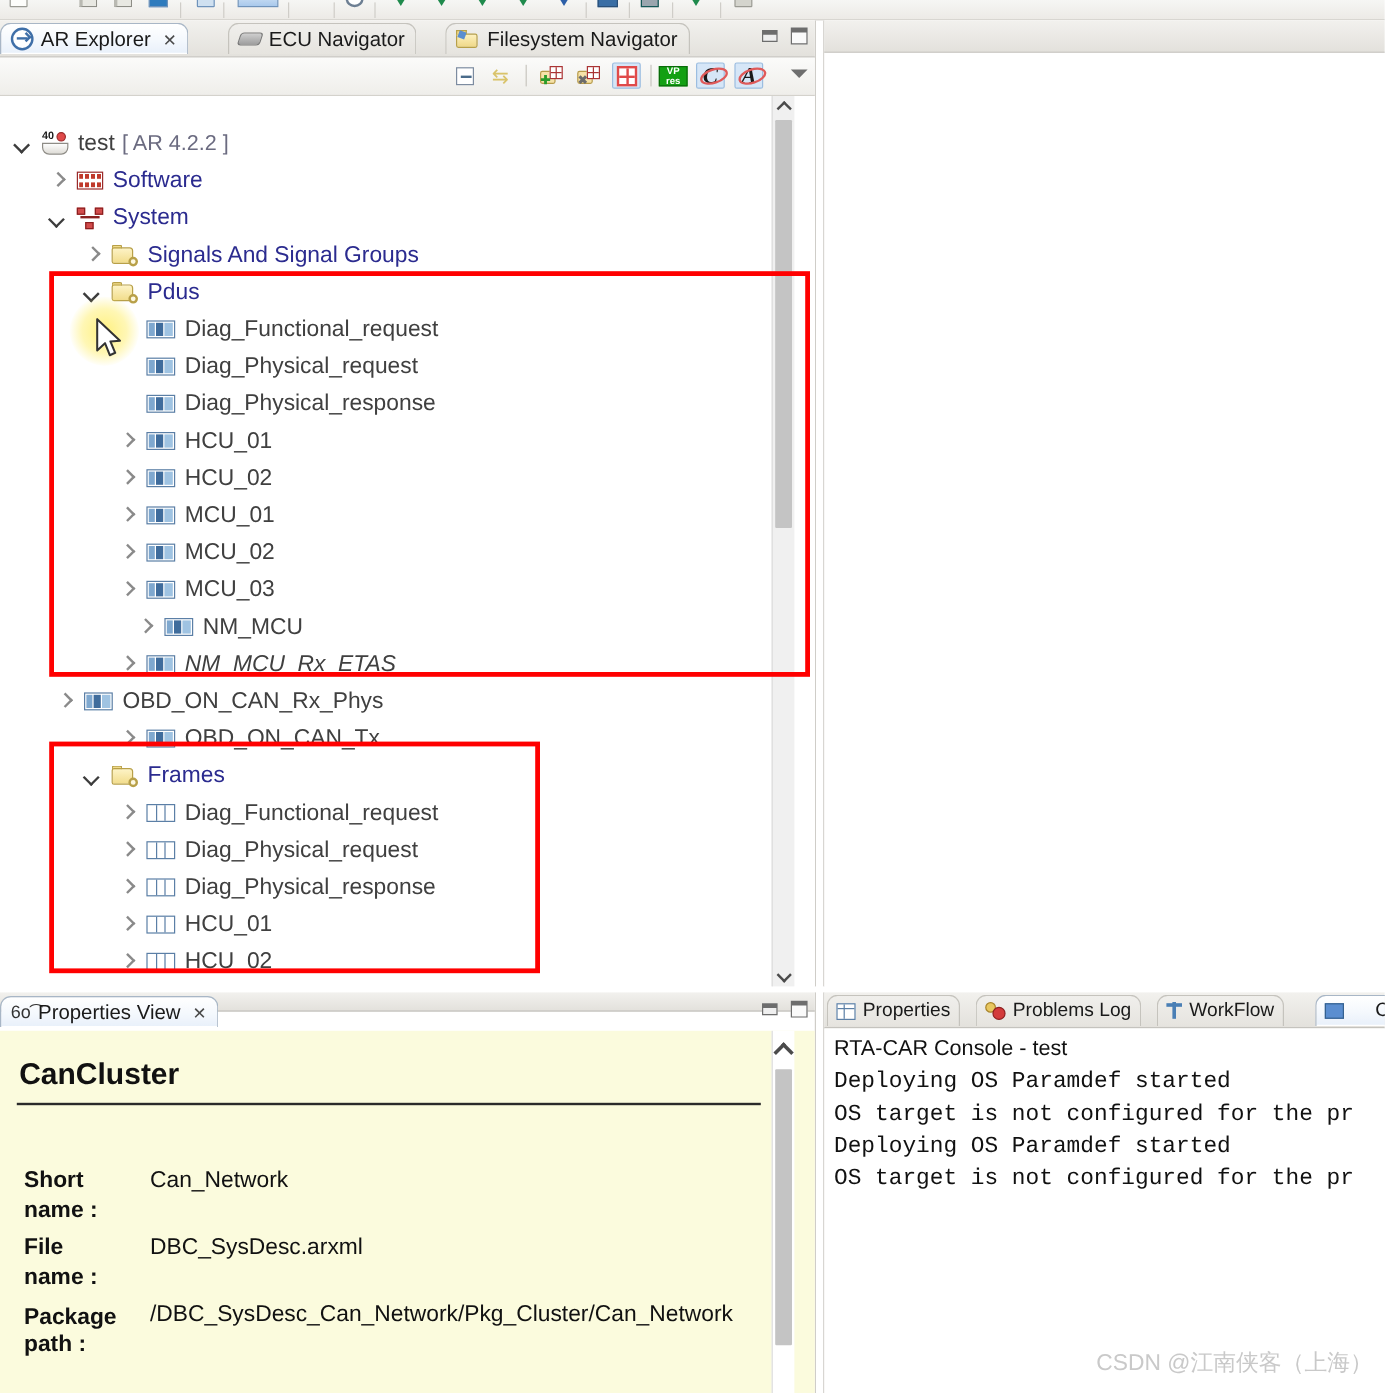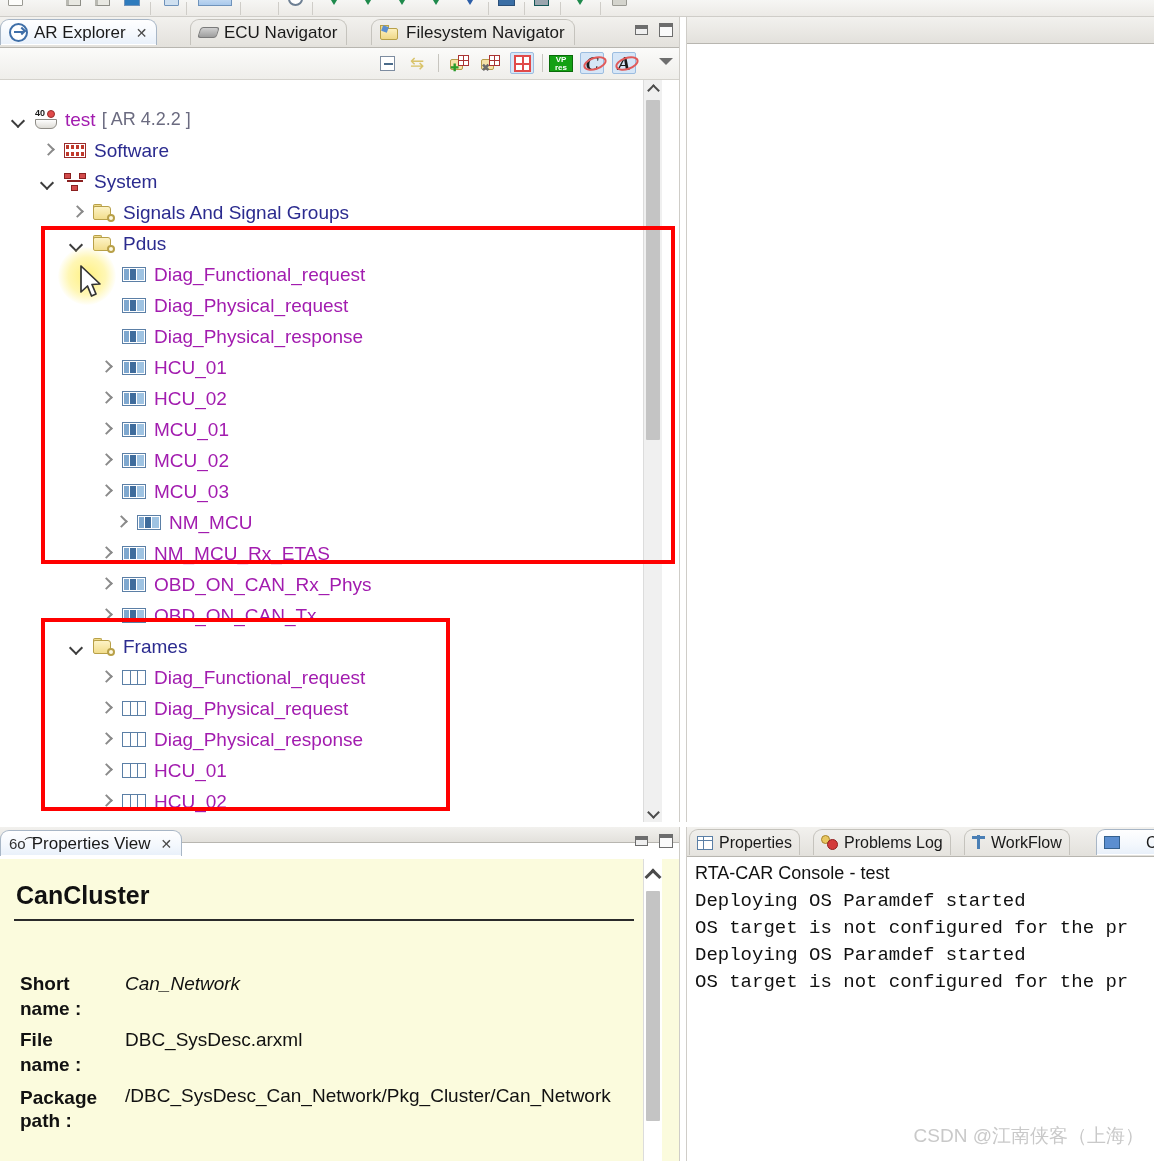--- a/index.html
+++ b/index.html
@@ -102,21 +102,21 @@
   .twist { width: 13px; height: 13px; position: relative; flex: 0 0 auto; }
   .twist.closed:after {
     content:''; position:absolute; left:3px; top:1px; width:7px; height:7px;
     border-right: 2px solid #8a8a8a; border-bottom: 2px solid #8a8a8a; transform: rotate(-45deg);
   }
   .twist.open:after {
     content:''; position:absolute; left:1px; top:3px; width:8px; height:8px;
     border-right: 2px solid #3c3c3c; border-bottom: 2px solid #3c3c3c; transform: rotate(45deg);
   }
   .tlabel { font-size: 19px; color: #2b2b8f; }
-  .tlabel.dark { color: #a21caf; }
+  .tlabel.dark { color: #404040; }
   .tdim { font-size: 18px; color: #6b6b80; margin-left: 6px; }
 
   .ico-proj { width:22px;height:19px; position:relative; flex:0 0 auto; }
   .ico-proj .cup { position:absolute; left:0; bottom:0; width:22px; height:10px;
       background: linear-gradient(#fdfdfd,#dedcd6); border:1px solid #8e8c86; border-radius: 0 0 6px 6px; }
   .ico-proj .num { position:absolute; left:0; top:-2px; font-size:9px; font-weight:bold; color:#1a1a1a; }
   .ico-proj .dot { position:absolute; right:2px; top:0px; width:8px;height:8px;border-radius:50%;
       background:#e04a4a; border:1px solid #9a2b2b; }
 
   .ico-sw { width:22px;height:15px; position:relative; flex:0 0 auto;
@@ -442,23 +442,23 @@
             </span>
             <span class="tlabel dark" style="margin-left: 8px;">NM_MCU</span>
           </div>
           <div class="trow" style="top: 458px; padding-left: 99px;">
             <span class="twist closed" style="margin-right: 10px;"></span>
             <span class="ico-pdu">
               <span class="c1"></span>
               <span class="c2"></span>
               <span class="c3"></span>
             </span>
-            <span class="tlabel dark" style="margin-left: 8px;">NM_MCU_Rx_ETAS</span>
-          </div>
-          <div class="trow" style="top: 489px; padding-left: 99px;">
+            <span class="tlabel dark" style="margin-left: 8px; font-style: italic;">NM_MCU_Rx_ETAS</span>
+          </div>
+          <div class="trow" style="top: 489px; padding-left: 47px;">
             <span class="twist closed" style="margin-right: 10px;"></span>
             <span class="ico-pdu">
               <span class="c1"></span>
               <span class="c2"></span>
               <span class="c3"></span>
             </span>
             <span class="tlabel dark" style="margin-left: 8px;">OBD_ON_CAN_Rx_Phys</span>
           </div>
           <div class="trow" style="top: 520px; padding-left: 99px;">
             <span class="twist closed" style="margin-right: 10px;"></span>
@@ -546,21 +546,21 @@
       </div>
     </div>
 
     <div style="position:absolute;left:0;top:32px;right:0;bottom:0;">
       <div class="descbody">
         <div class="desc-title">CanCluster</div>
         <div class="desc-rule"></div>
 
         <div class="desc-key" style="left:20px; top:114px;">Short</div>
         <div class="desc-key" style="left:20px; top:139px;">name :</div>
-        <div class="desc-val" style="left:125px; top:114px;font-style:italic;">Can_Network</div>
+        <div class="desc-val" style="left:125px; top:114px;">Can_Network</div>
 
         <div class="desc-key" style="left:20px; top:170px;">File</div>
         <div class="desc-key" style="left:20px; top:195px;">name :</div>
         <div class="desc-val" style="left:125px; top:170px;">DBC_SysDesc.arxml</div>
 
         <div class="desc-key" style="left:20px; top:228px;">Package</div>
         <div class="desc-key" style="left:20px; top:251px;">path :</div>
         <div class="desc-val" style="left:125px; top:226px;">/DBC_SysDesc_Can_Network/Pkg_Cluster/Can_Network</div>
 
       </div>

